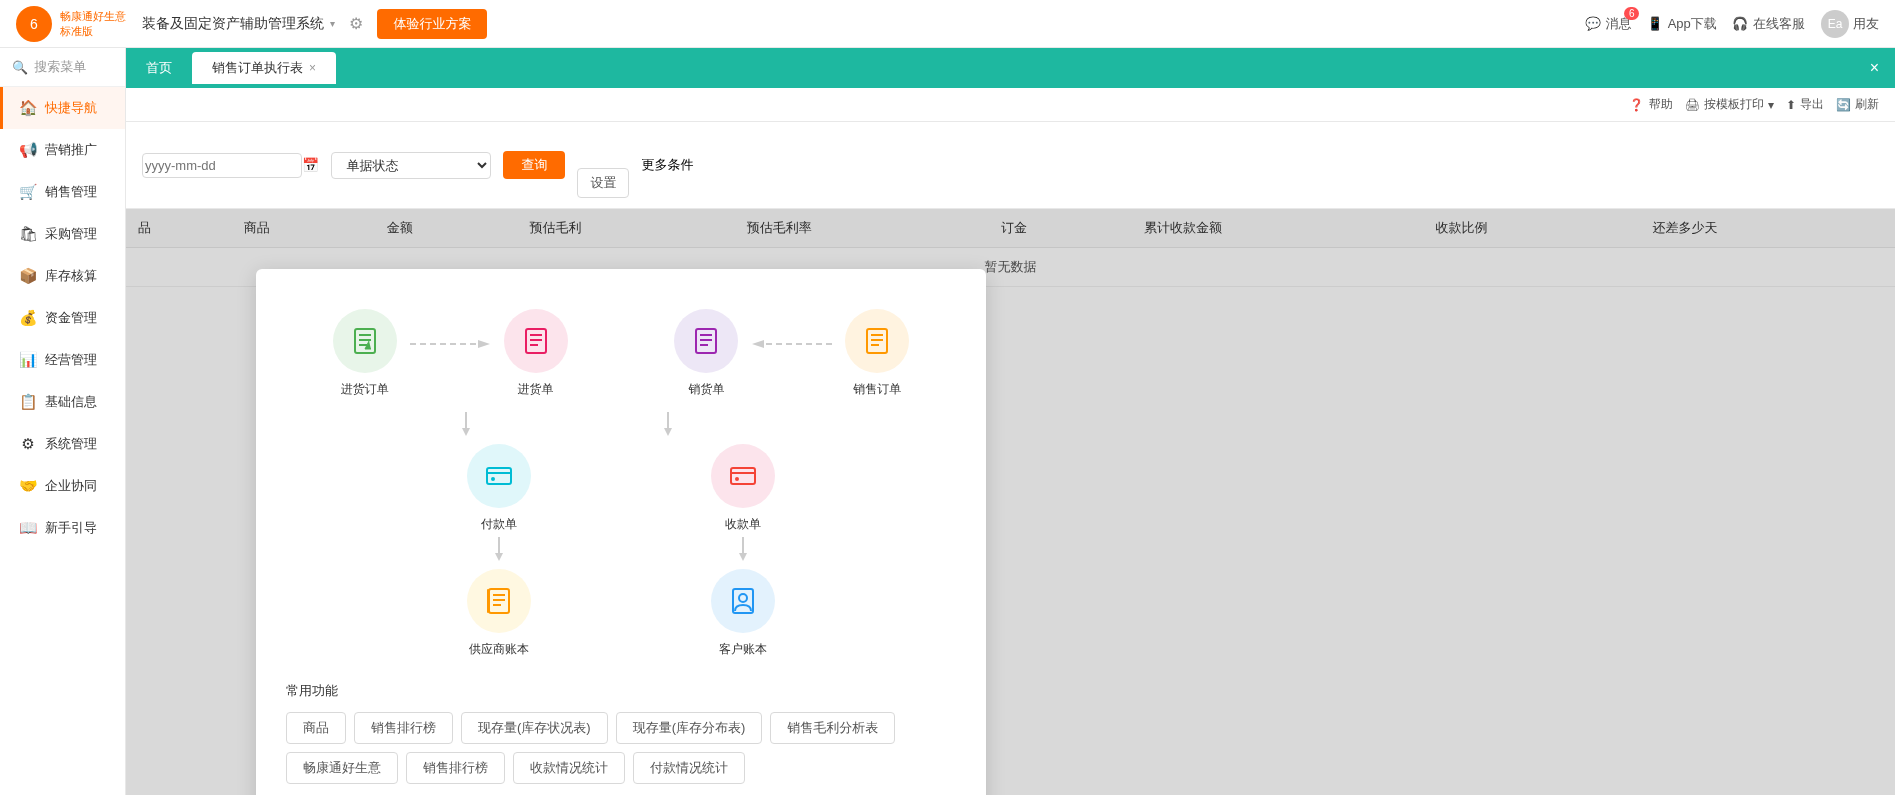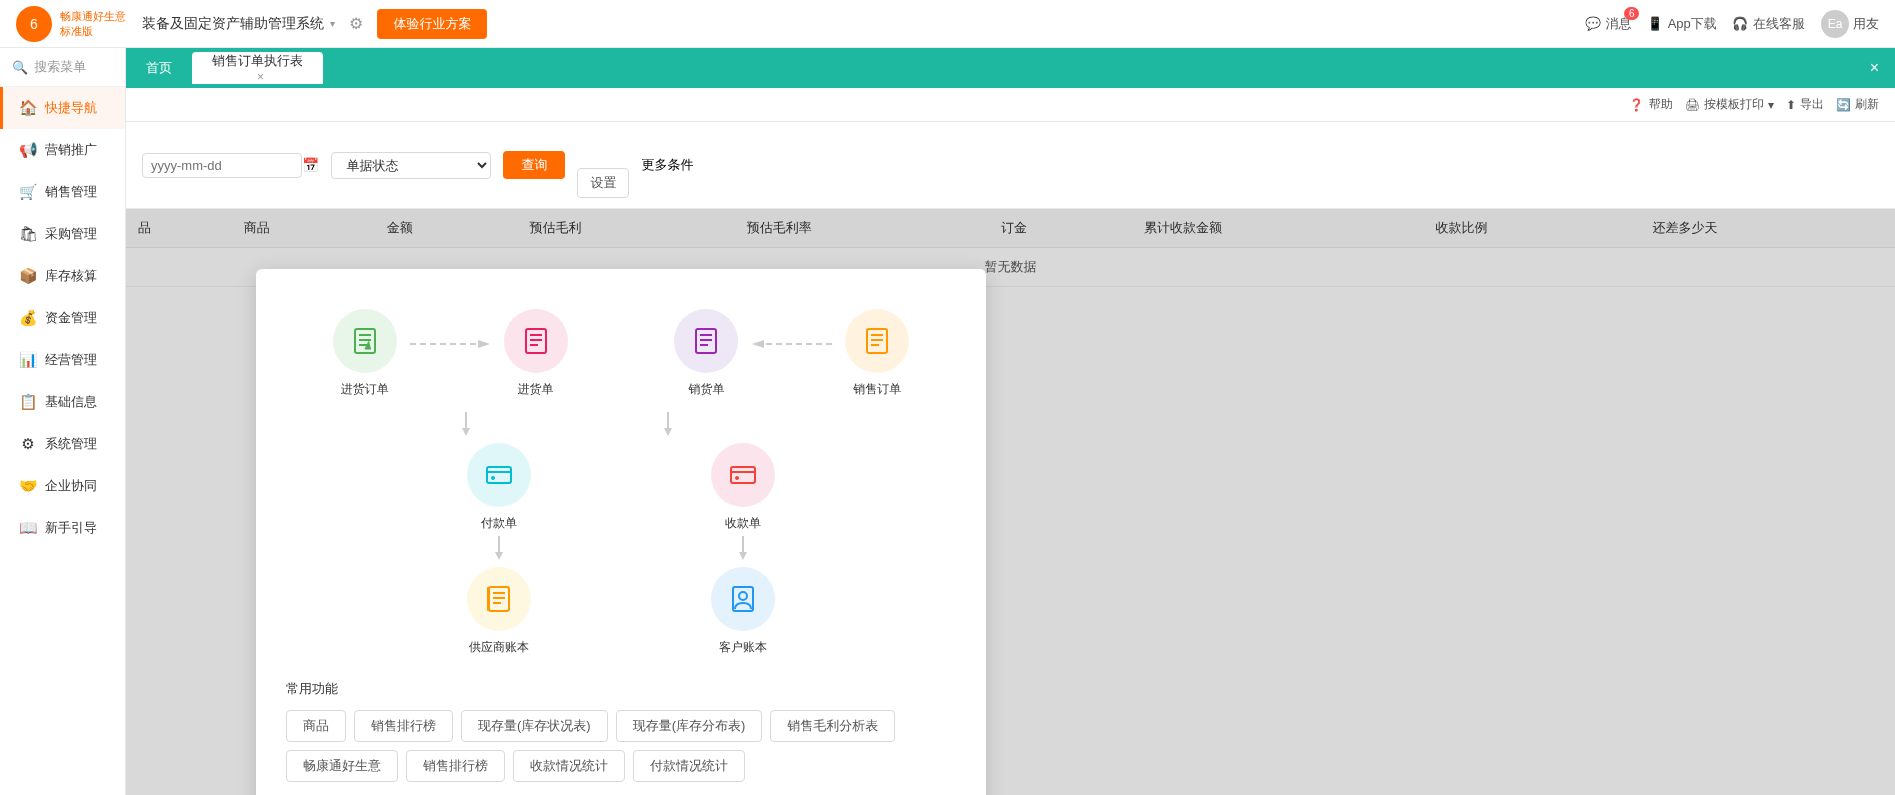--- a/index.html
+++ b/index.html
@@ -23,57 +23,57 @@
     .trial-btn { background: #ff6b00; color: #fff; border: none; border-radius: 4px; padding: 6px 16px; cursor: pointer; font-size: 13px; }
     .top-right { display: flex; align-items: center; gap: 16px; margin-left: auto; }
     .top-right-item { display: flex; align-items: center; gap: 4px; color: #555; cursor: pointer; font-size: 13px; position: relative; }
     .badge { background: #ff4d4f; color: #fff; border-radius: 10px; font-size: 10px; padding: 1px 5px; position: absolute; top: -8px; right: -8px; }
     .user-avatar { width: 28px; height: 28px; border-radius: 50%; background: #ccc; display: flex; align-items: center; justify-content: center; color: #fff; font-size: 12px; }
 
     
     .tab-bar { display: flex; align-items: center; background: #1eb8a0; height: 40px; padding: 4px 0; flex-shrink: 0; }
     .tab-item { padding: 0 20px; height: 100%; display: flex; align-items: center; cursor: pointer; color: rgba(255,255,255,0.85); font-size: 13px; position: relative; }
     .tab-item.home { background: transparent; color: #fff; }
-    .tab-item.active { background: #fff; color: #333; border-radius: 4px 4px 0 0; flex-direction: column; }
+    .tab-item.active { background: #fff; color: #333; border-radius: 4px 4px 0 0; }
     .tab-close { margin-left: 6px; font-size: 12px; color: #999; cursor: pointer; }
     .tab-bar-close { margin-left: auto; margin-right: 16px; color: #fff; cursor: pointer; font-size: 16px; }
 
     
     .sidebar-search { display: flex; align-items: center; padding: 10px 12px; border-bottom: 1px solid #f0f0f0; gap: 6px; cursor: pointer; }
     .sidebar-search span { color: #999; font-size: 13px; }
     .sidebar-menu { flex: 1; overflow-y: auto; }
     .sidebar-item { display: flex; align-items: center; gap: 8px; padding: 12px 16px; cursor: pointer; color: #333; font-size: 13px; border-left: 3px solid transparent; }
     .sidebar-item.active { background: #fff5f0; border-left-color: #ff6b00; color: #ff6b00; }
     .sidebar-item .item-icon { font-size: 15px; width: 18px; text-align: center; }
 
     
     .content-toolbar { display: flex; align-items: center; justify-content: flex-end; padding: 8px 16px; background: #fff; border-bottom: 1px solid #e8e8e8; gap: 12px; flex-shrink: 0; }
     .toolbar-btn { display: flex; align-items: center; gap: 4px; color: #555; cursor: pointer; font-size: 12px; }
 
     
     .filter-area { display: flex; align-items: center; padding: 10px 16px; background: #fff; border-bottom: 1px solid #e8e8e8; gap: 12px; flex-shrink: 0; flex-wrap: wrap; }
-    .filter-input { border: 1px solid #d9d9d9; border-radius: 4px; padding: 4px 8px; font-size: 13px; color: #333; width: 160px; }
+    .filter-input { border: 1px solid #d9d9d9; border-radius: 4px; padding: 4px 2px; font-size: 13px; color: #333; width: 160px; }
     .filter-select { border: 1px solid #d9d9d9; border-radius: 4px; padding: 4px 10px; font-size: 13px; color: #333; width: 160px; background: #fff; }
     .query-btn { background: #ff6b00; color: #fff; border: none; border-radius: 4px; padding: 5px 18px; cursor: pointer; font-size: 13px; }
     .set-btn { border: 1px solid #d9d9d9; border-radius: 4px; padding: 5px 12px; cursor: pointer; font-size: 13px; color: #555; background: #fff; margin-top: 36px; }
     .more-conditions { color: #000000; cursor: pointer; font-size: 13px; }
 
     
     .table-area { flex: 1; overflow: auto; background: #fff; position: relative; }
     .data-table { width: 100%; border-collapse: collapse; }
     .data-table th { background: #fafafa; padding: 10px 12px; text-align: left; font-weight: 500; color: #333; border-bottom: 1px solid #e8e8e8; font-size: 13px; white-space: nowrap; }
     .data-table td { padding: 10px 12px; border-bottom: 1px solid #f0f0f0; color: #555; font-size: 13px; text-align: center; }
     .no-data { text-align: center; color: #999; padding: 60px; font-size: 13px; }
 
     
     .modal-overlay { position: absolute; top: 0; left: 0; right: 0; bottom: 0; background: rgba(0,0,0,0.15); z-index: 100; display: flex; justify-content: flex-start; align-items: flex-start; }
     .modal-box { background: #fff; border-radius: 6px; box-shadow: 0 4px 20px rgba(0,0,0,0.15); width: 730px; margin: 60px 0 0 130px; padding: 30px; position: relative; }
 
     
-    .flow-diagram { display: flex; flex-direction: column; gap: 4px; margin-bottom: 24px; }
+    .flow-diagram { display: flex; flex-direction: column; gap: 4px; margin-bottom: 24px; font-family: Liberation Serif, serif; }
     .flow-row { display: flex; align-items: center; justify-content: space-around; padding: 10px 40px; }
     .flow-node { display: flex; flex-direction: column; align-items: center; gap: 8px; }
     .flow-circle { width: 64px; height: 64px; border-radius: 50%; display: flex; align-items: center; justify-content: center; font-size: 26px; }
     .flow-circle.green { background: #e8f5e9; color: #4caf50; }
     .flow-circle.pink { background: #fce4ec; color: #e91e63; }
     .flow-circle.purple { background: #ede7f6; color: #9c27b0; }
     .flow-circle.orange { background: #fff3e0; color: #ff9800; }
     .flow-circle.teal { background: #e0f7fa; color: #00bcd4; }
     .flow-circle.red { background: #fce4ec; color: #f44336; }
     .flow-circle.yellow-orange { background: #fff8e1; color: #ff9800; }

